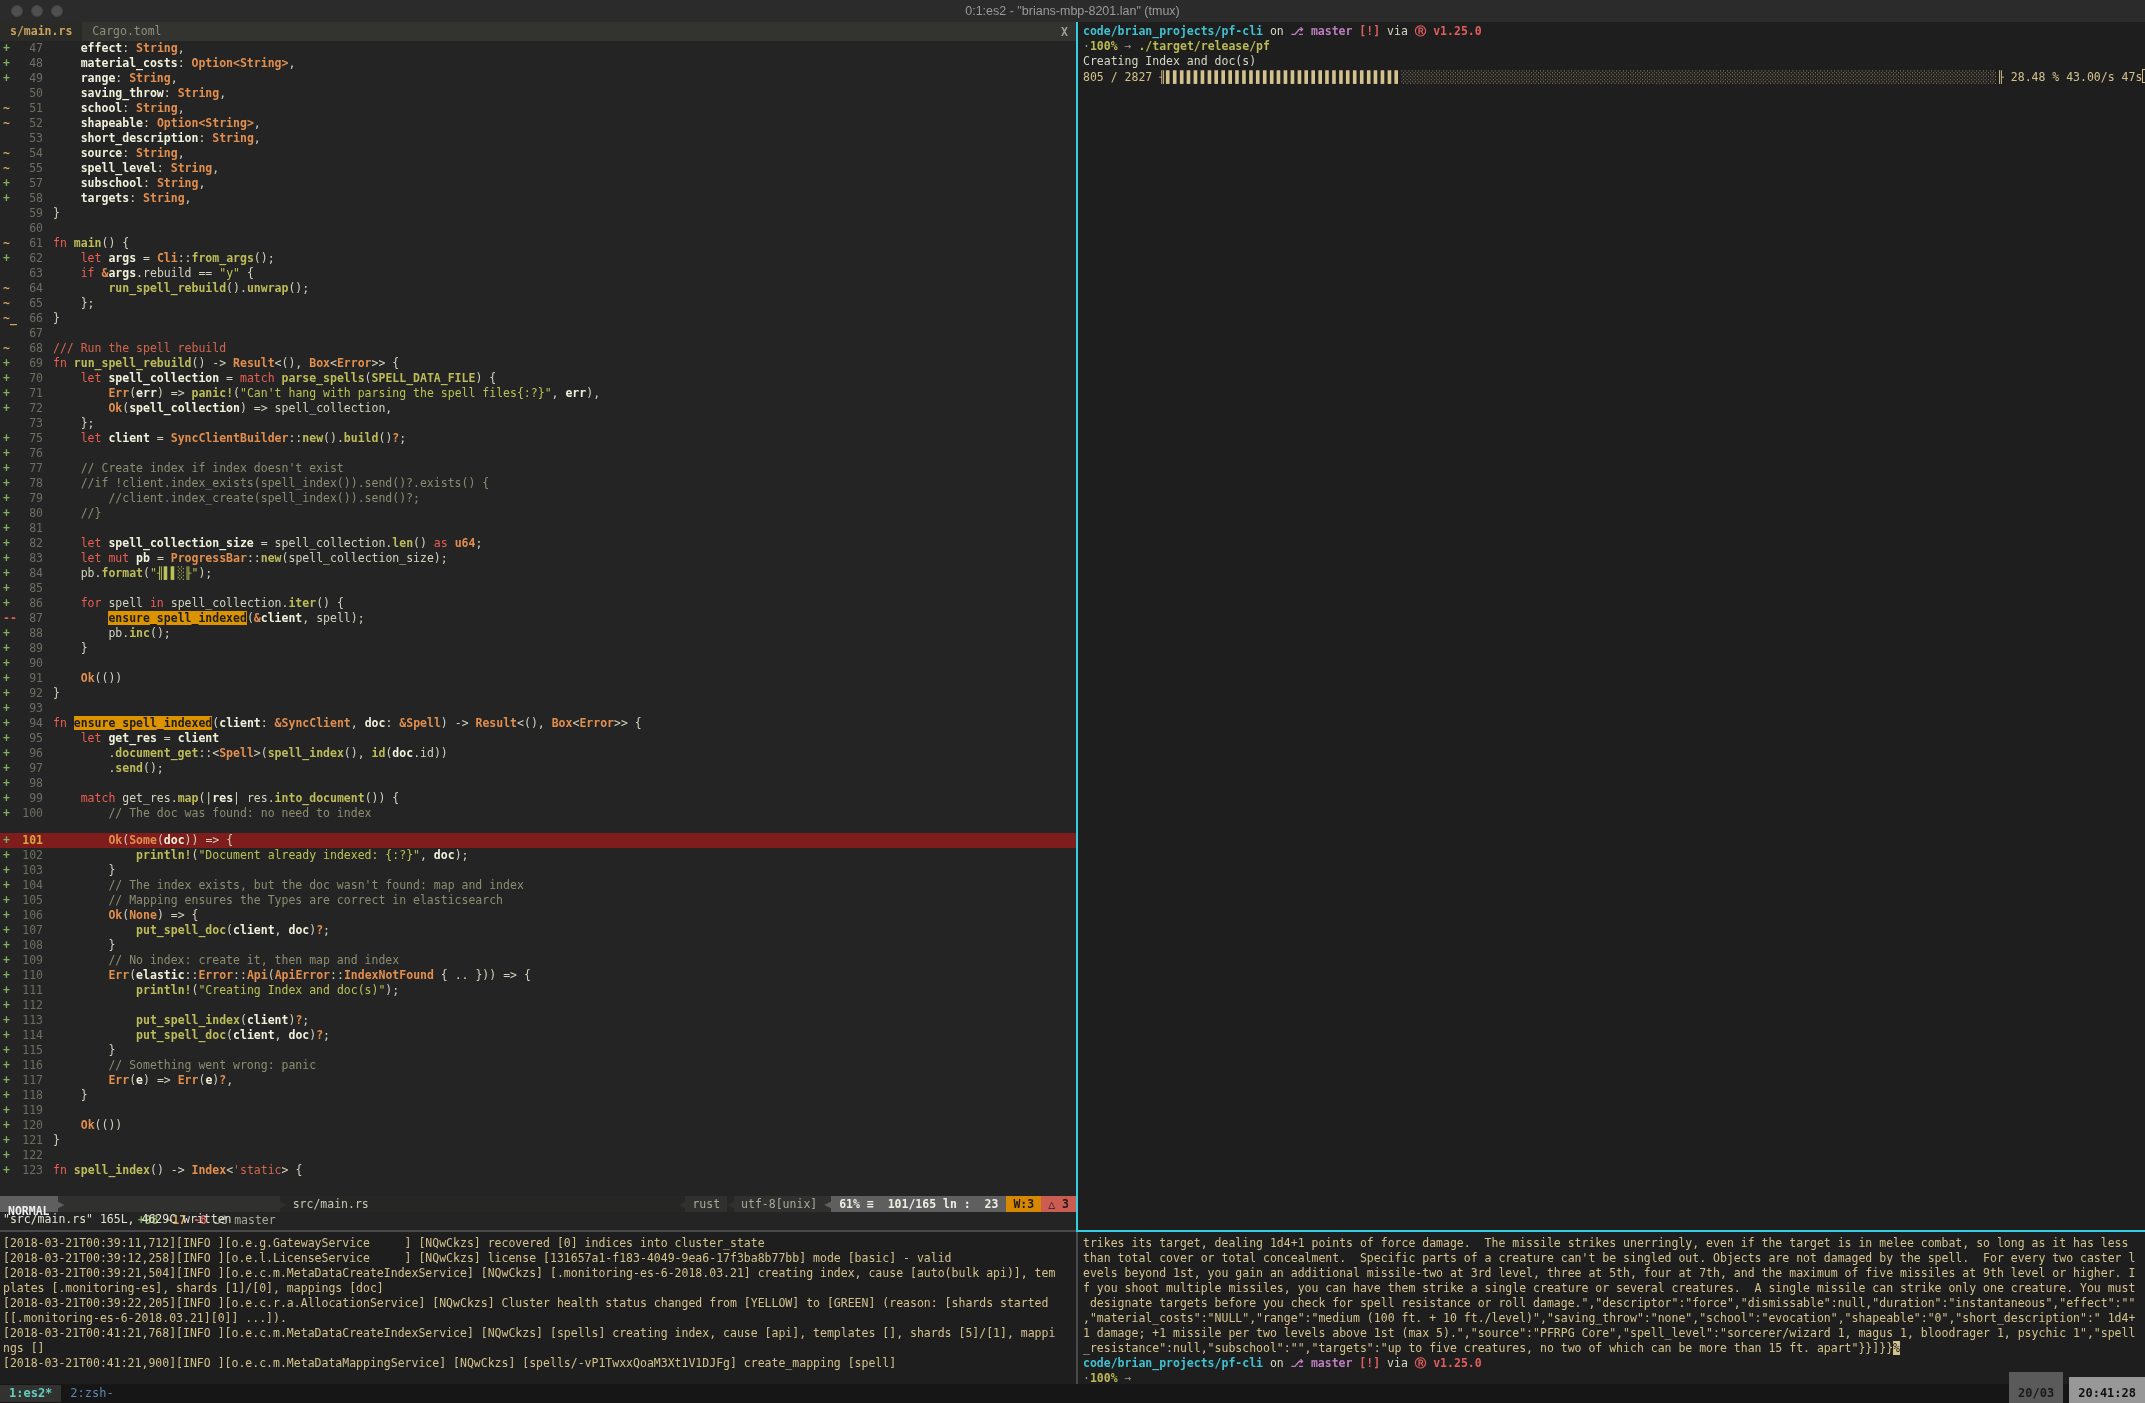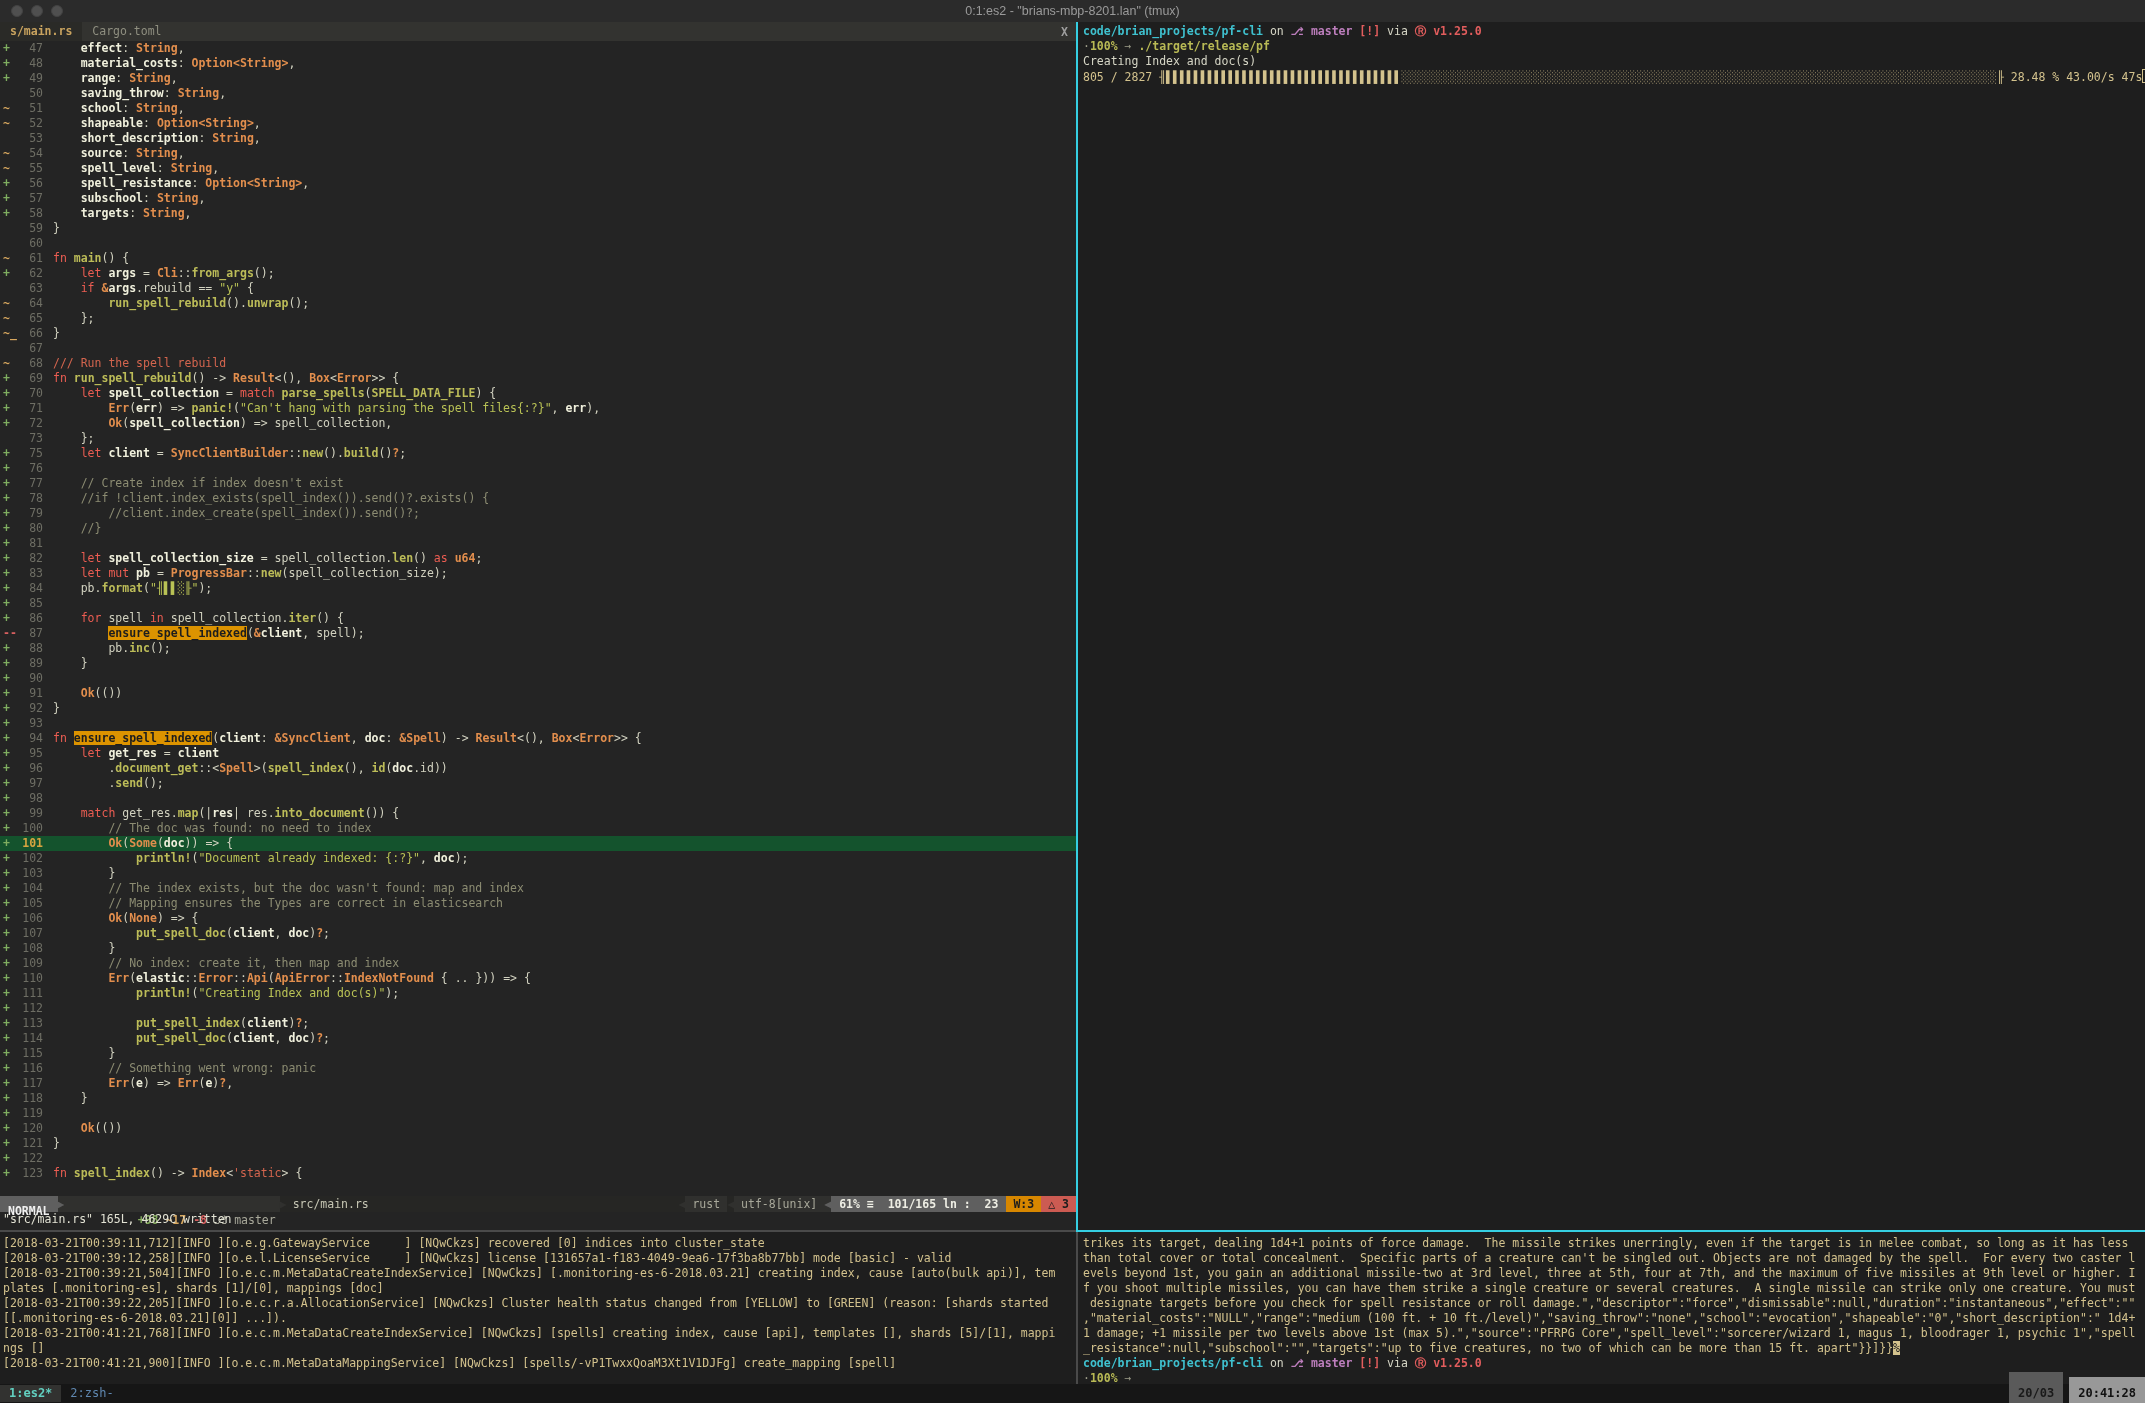--- a/index.html
+++ b/index.html
@@ -22,21 +22,21 @@
   .hsep-left{position:absolute;left:0;top:1208px;width:1076px;height:2px;background:#4a4a4a;}
   .hsep-right{position:absolute;left:1076px;top:1208px;width:1069px;height:2px;background:#35cfe2;}
   
   .tabline{height:19px;background:#333330;display:flex;align-items:center;white-space:pre;}
   .tab{padding:0 10px;line-height:19px;color:#8f8f80;}
   .tab.active{color:#c9a35f;font-weight:bold;background:#2a2a27;}
   .tab-fill{flex:1;}
   .tab-close{padding:0 8px;color:#9e9e9e;font-weight:bold;}
   .code-area{height:1155px;}
   .crow{height:15px;line-height:15px;white-space:pre;}
-  .crow.cursorline{background:#14532d;}
+  .crow.cursorline{background:#7f1d1d;margin-top:12px;}
   .gsign{display:inline-block;width:14px;padding-left:3px;font-weight:bold;}
   .s-add{color:#7fae60}.s-mod{color:#d7a75f}.s-rem{color:#d75f5f}
   .lnum{display:inline-block;width:26px;text-align:right;color:#6e6e64;margin-right:10px;}
   .lnum-cur{color:#d7a540;font-weight:bold;}
   .sg-p{color:#d2d2c0}
   .sg-w{color:#f0f0dc;font-weight:bold}
   .sg-k{color:#ec5d52;font-weight:normal}
   .sg-t{color:#e28e4d;font-weight:bold}
   .sg-f{color:#bcbc58;font-weight:bold}
   .sg-s{color:#b9c255}
@@ -110,21 +110,20 @@
       <div class="code-area" id="code-area">
           <div class="crow"><span class="gsign s-add">+</span><span class="lnum">47</span><span class="codetext"><span class="sg-w">    effect</span><span class="sg-p">: </span><span class="sg-t">String</span><span class="sg-p">,</span></span></div>
           <div class="crow"><span class="gsign s-add">+</span><span class="lnum">48</span><span class="codetext"><span class="sg-w">    material_costs</span><span class="sg-p">: </span><span class="sg-t">Option&lt;String&gt;</span><span class="sg-p">,</span></span></div>
           <div class="crow"><span class="gsign s-add">+</span><span class="lnum">49</span><span class="codetext"><span class="sg-w">    range</span><span class="sg-p">: </span><span class="sg-t">String</span><span class="sg-p">,</span></span></div>
           <div class="crow"><span class="gsign "> </span><span class="lnum">50</span><span class="codetext"><span class="sg-w">    saving_throw</span><span class="sg-p">: </span><span class="sg-t">String</span><span class="sg-p">,</span></span></div>
           <div class="crow"><span class="gsign s-mod">~</span><span class="lnum">51</span><span class="codetext"><span class="sg-w">    school</span><span class="sg-p">: </span><span class="sg-t">String</span><span class="sg-p">,</span></span></div>
           <div class="crow"><span class="gsign s-mod">~</span><span class="lnum">52</span><span class="codetext"><span class="sg-w">    shapeable</span><span class="sg-p">: </span><span class="sg-t">Option&lt;String&gt;</span><span class="sg-p">,</span></span></div>
           <div class="crow"><span class="gsign "> </span><span class="lnum">53</span><span class="codetext"><span class="sg-w">    short_description</span><span class="sg-p">: </span><span class="sg-t">String</span><span class="sg-p">,</span></span></div>
           <div class="crow"><span class="gsign s-mod">~</span><span class="lnum">54</span><span class="codetext"><span class="sg-w">    source</span><span class="sg-p">: </span><span class="sg-t">String</span><span class="sg-p">,</span></span></div>
           <div class="crow"><span class="gsign s-mod">~</span><span class="lnum">55</span><span class="codetext"><span class="sg-w">    spell_level</span><span class="sg-p">: </span><span class="sg-t">String</span><span class="sg-p">,</span></span></div>
-          <div class="crow"><span class="gsign s-add">+</span><span class="lnum">56</span><span class="codetext"><span class="sg-w">    spell_resistance</span><span class="sg-p">: </span><span class="sg-t">Option&lt;String&gt;</span><span class="sg-p">,</span></span></div>
           <div class="crow"><span class="gsign s-add">+</span><span class="lnum">57</span><span class="codetext"><span class="sg-w">    subschool</span><span class="sg-p">: </span><span class="sg-t">String</span><span class="sg-p">,</span></span></div>
           <div class="crow"><span class="gsign s-add">+</span><span class="lnum">58</span><span class="codetext"><span class="sg-w">    targets</span><span class="sg-p">: </span><span class="sg-t">String</span><span class="sg-p">,</span></span></div>
           <div class="crow"><span class="gsign "> </span><span class="lnum">59</span><span class="codetext"><span class="sg-p">}</span></span></div>
           <div class="crow"><span class="gsign "> </span><span class="lnum">60</span><span class="codetext"></span></div>
           <div class="crow"><span class="gsign s-mod">~</span><span class="lnum">61</span><span class="codetext"><span class="sg-k">fn </span><span class="sg-f">main</span><span class="sg-p">() {</span></span></div>
           <div class="crow"><span class="gsign s-add">+</span><span class="lnum">62</span><span class="codetext"><span class="sg-k">    let </span><span class="sg-w">args</span><span class="sg-p"> = </span><span class="sg-t">Cli</span><span class="sg-p">::</span><span class="sg-f">from_args</span><span class="sg-p">();</span></span></div>
           <div class="crow"><span class="gsign "> </span><span class="lnum">63</span><span class="codetext"><span class="sg-k">    if </span><span class="sg-o">&amp;</span><span class="sg-w">args</span><span class="sg-p">.rebuild == </span><span class="sg-s">"y"</span><span class="sg-p"> {</span></span></div>
           <div class="crow"><span class="gsign s-mod">~</span><span class="lnum">64</span><span class="codetext"><span class="sg-p">        </span><span class="sg-f">run_spell_rebuild</span><span class="sg-p">().</span><span class="sg-f">unwrap</span><span class="sg-p">();</span></span></div>
           <div class="crow"><span class="gsign s-mod">~</span><span class="lnum">65</span><span class="codetext"><span class="sg-p">    };</span></span></div>
           <div class="crow"><span class="gsign s-mod">~_</span><span class="lnum">66</span><span class="codetext"><span class="sg-p">}</span></span></div>

